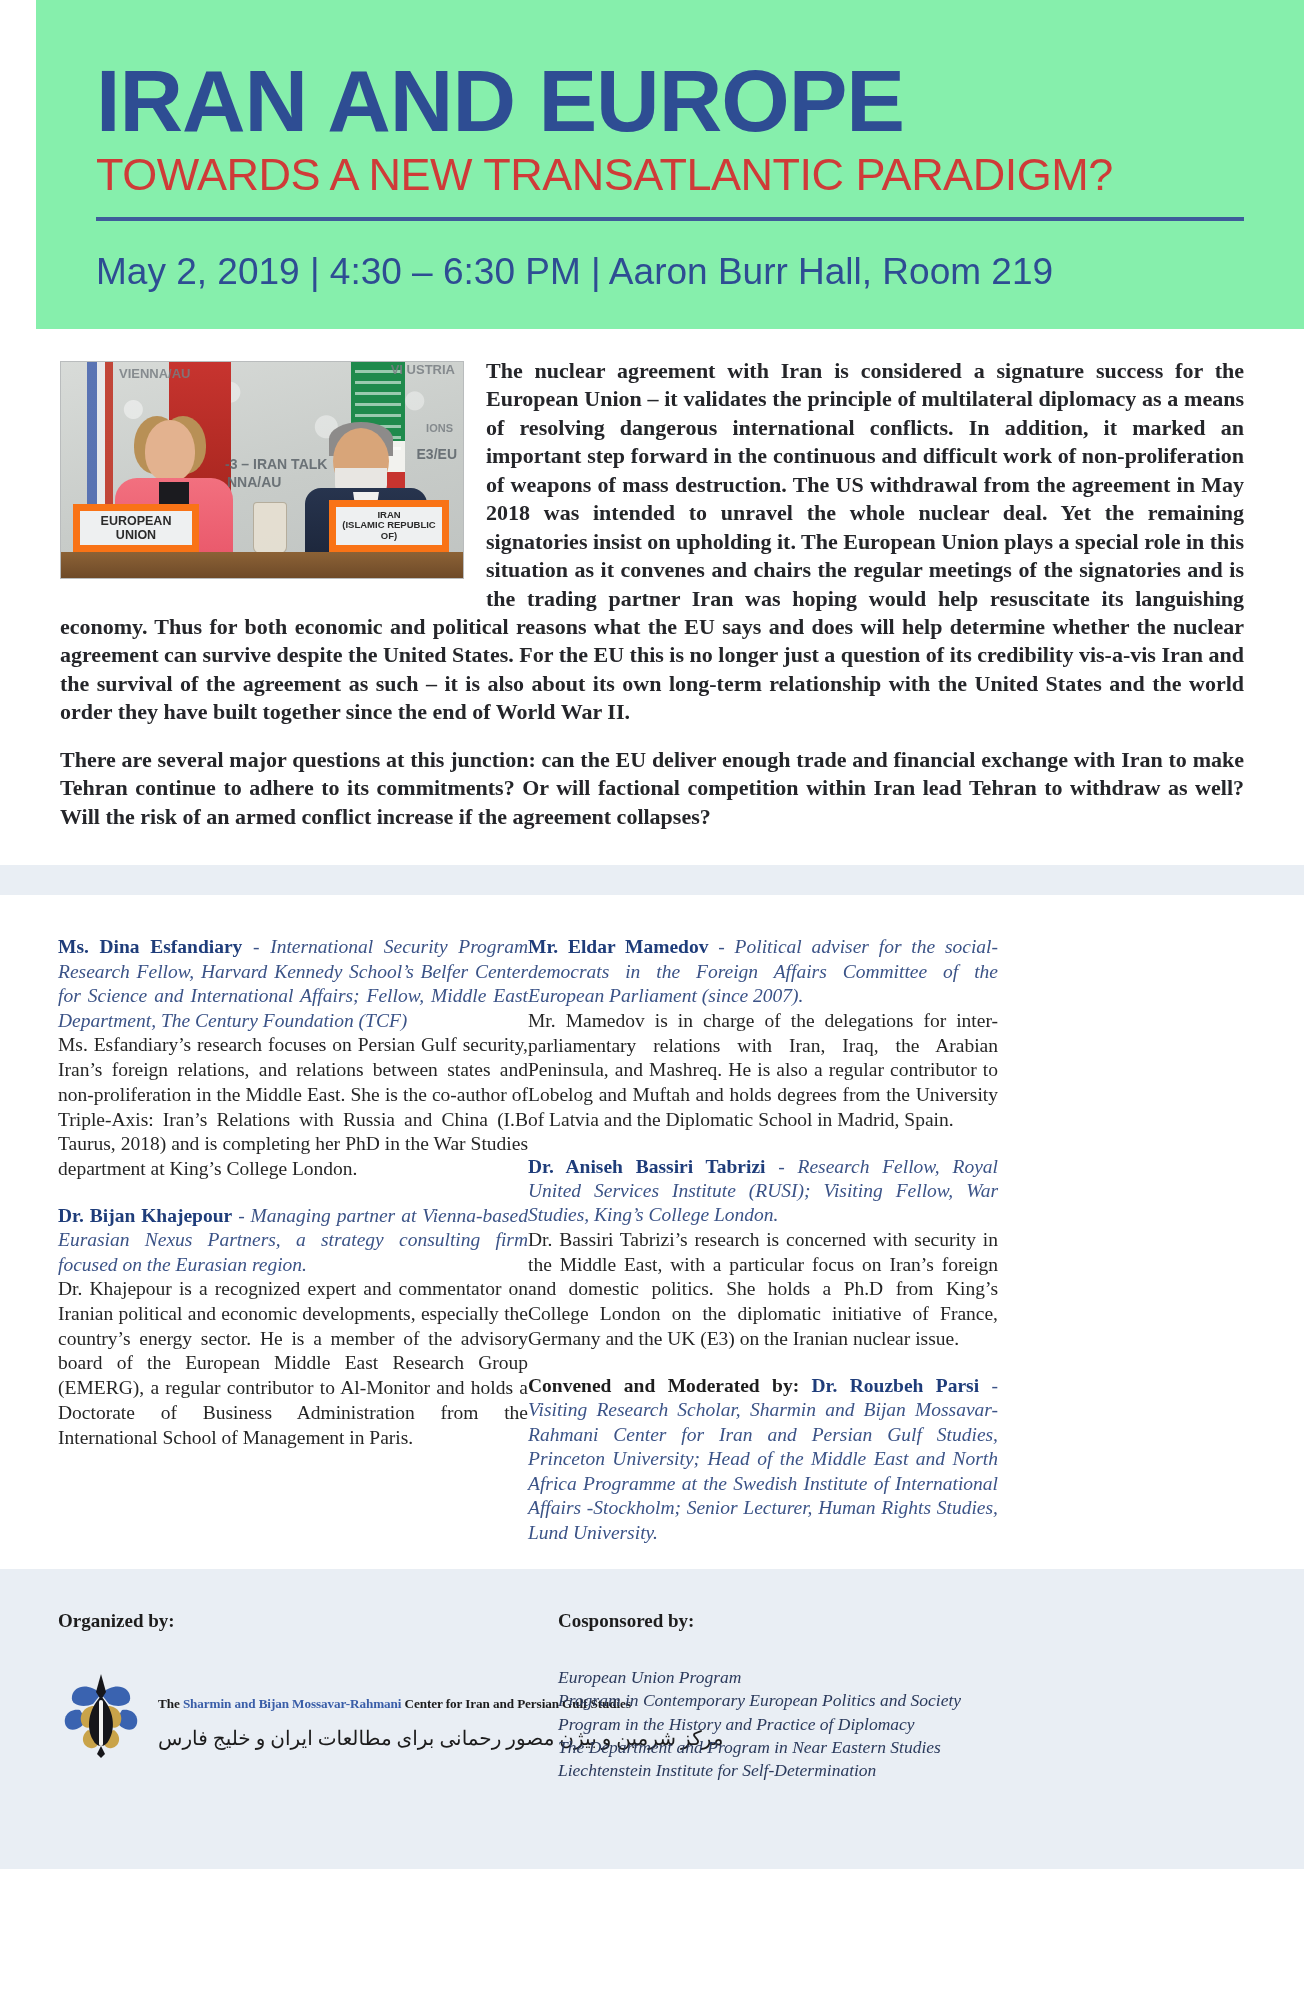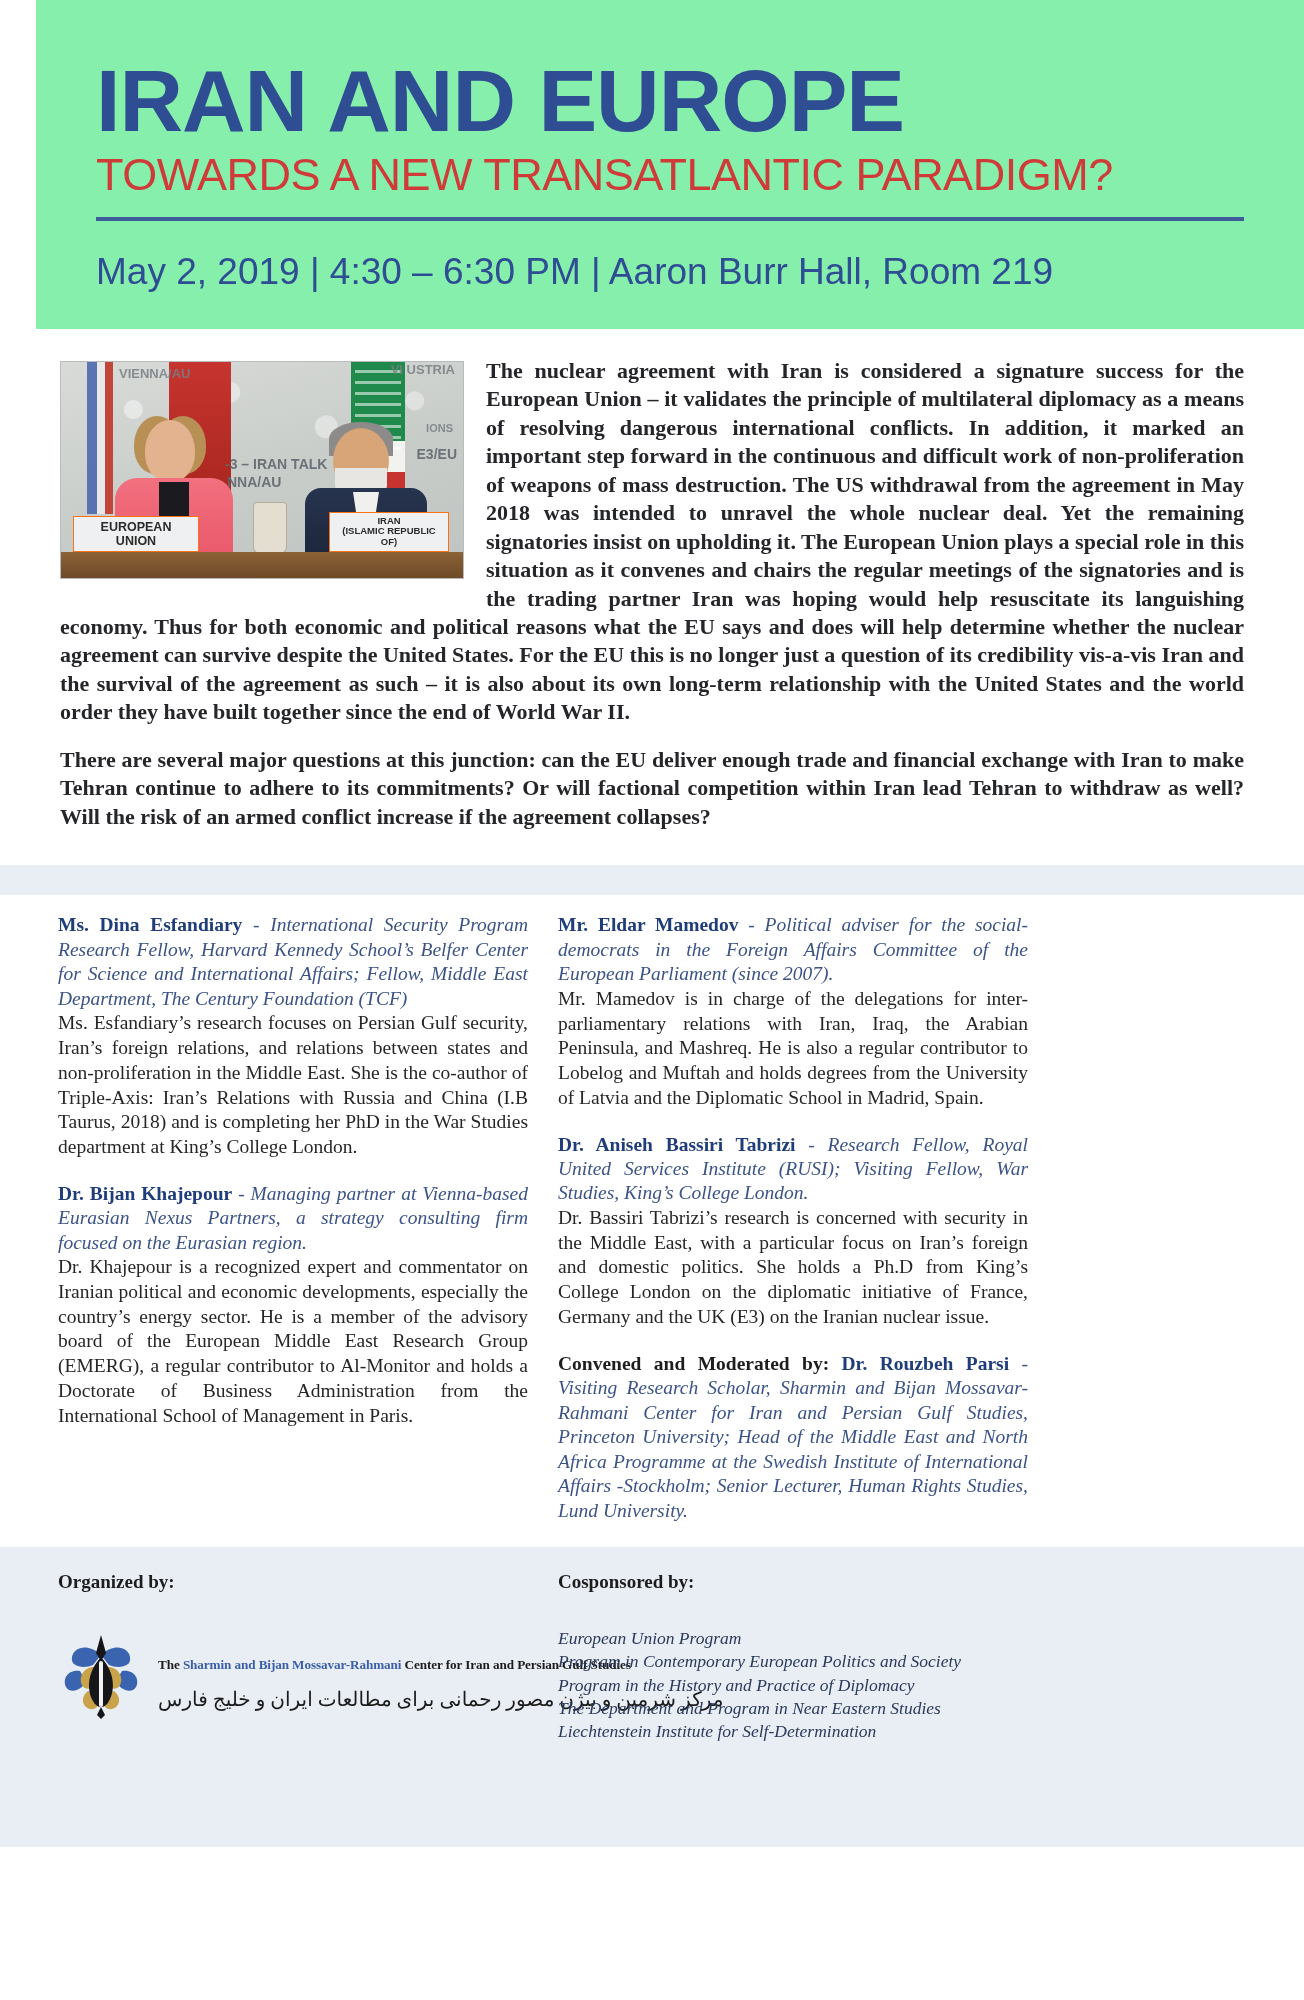--- a/index.html
+++ b/index.html
@@ -168,21 +168,21 @@
   }
   .ph-jug {
     position:absolute; left:192px; bottom:24px; width:34px; height:52px;
     background:rgba(233,226,210,.85); border-radius:4px 4px 7px 7px;
     border:1px solid rgba(150,140,120,.6);
   }
   .nameplate {
     position: absolute;
     bottom: 26px;
     background: #eef0f1;
-    border: 1px solid #f97316;
+    border: 7px solid #f97316;
     font-family: "Liberation Sans", sans-serif;
     font-weight: bold;
     color: #2b2b2b;
     text-align: center;
     line-height: 1.12;
     padding: 3px 6px;
   }
   .nameplate.eu { left: 12px; font-size: 12.5px; width: 126px; }
   .nameplate.ir { right: 14px; font-size: 9.5px; width: 120px; }
   .ph-text {
@@ -200,23 +200,22 @@
 
   
   .band {
     background: #e9eef4;
     height: 30px;
   }
 
   
   .speakers {
     background: #ffffff;
-    padding: 18px 58px 24px 58px;
+    padding: 40px 58px 24px 58px;
     display: flex;
-    gap: 30px;
   }
   .col { width: 470px; }
 
   .bio { margin-bottom: 22px; }
   .bio:last-child { margin-bottom: 0; }
 
   .bio-head {
     font-size: 19.5px;
     line-height: 1.255;
     text-align: justify;
@@ -239,21 +238,21 @@
   }
   .conv-label {
     font-weight: bold;
     color: #1d1d1d;
     font-style: normal;
   }
 
   
   .footer {
     background: #e9eef4;
-    padding: 24px 58px 40px 58px;
+    padding: 41px 58px 40px 58px;
     display: flex;
     gap: 30px;
     min-height: 300px;
   }
   .f-col { width: 470px; }
 
   .f-title {
     font-weight: bold;
     font-size: 19px;
     color: #1d1d1d;

